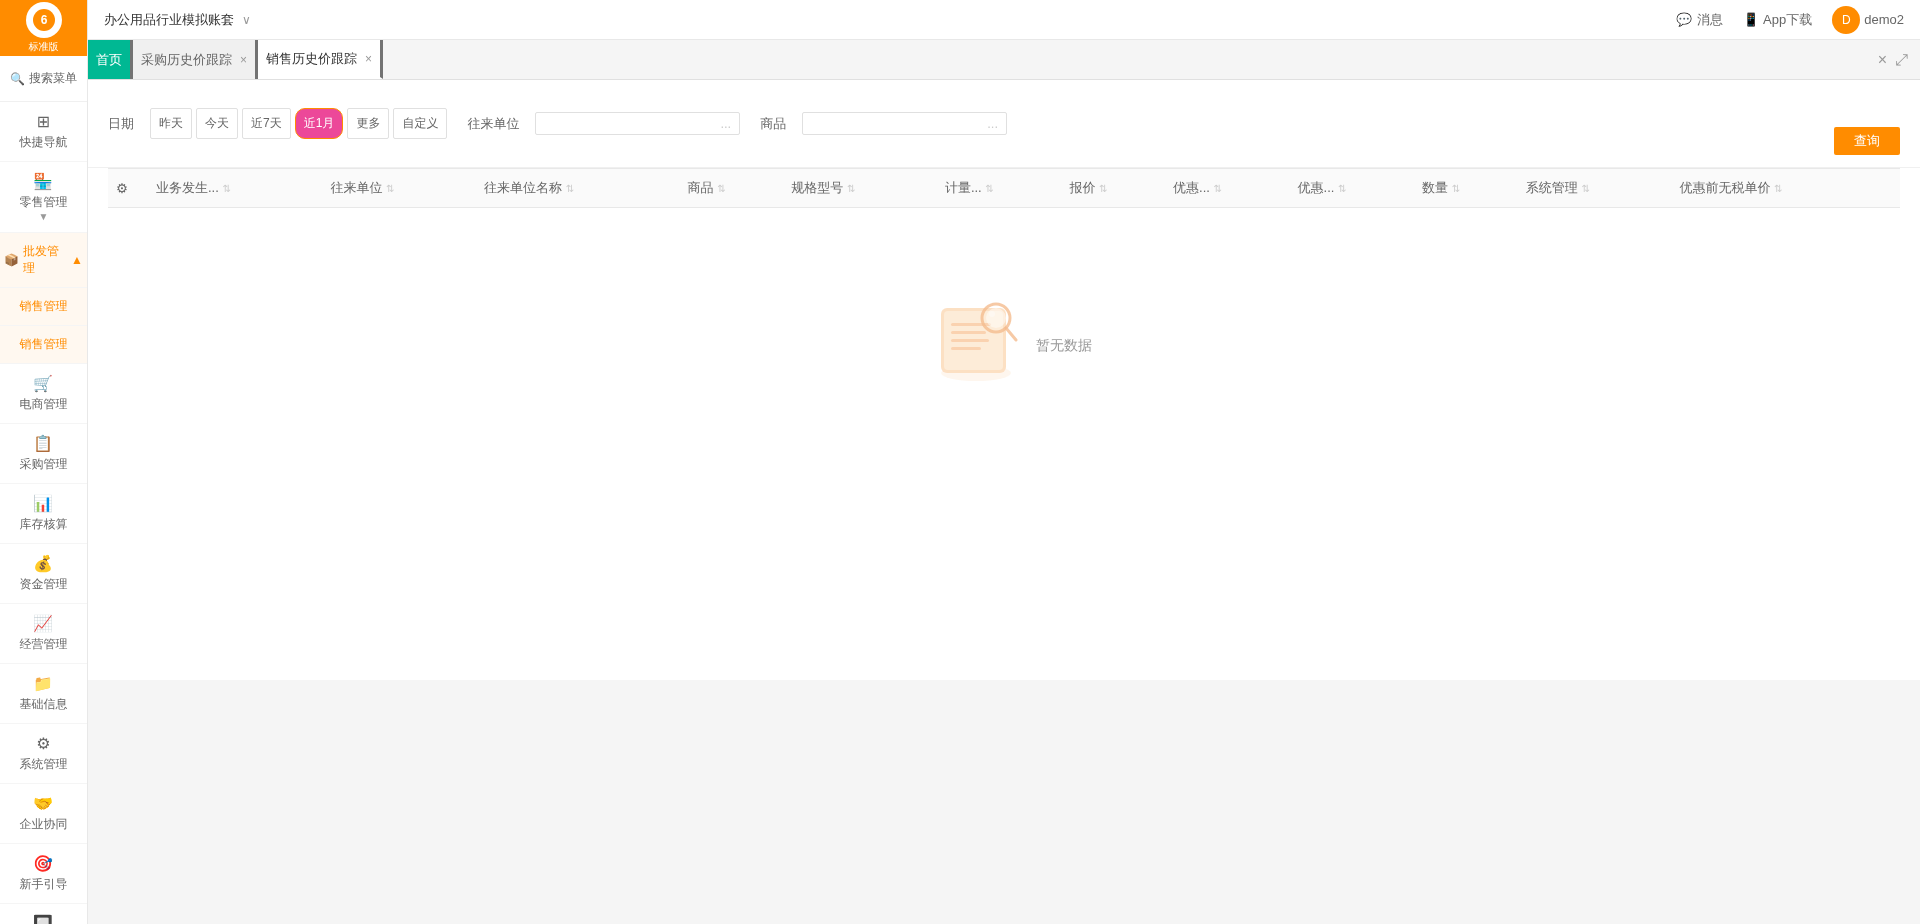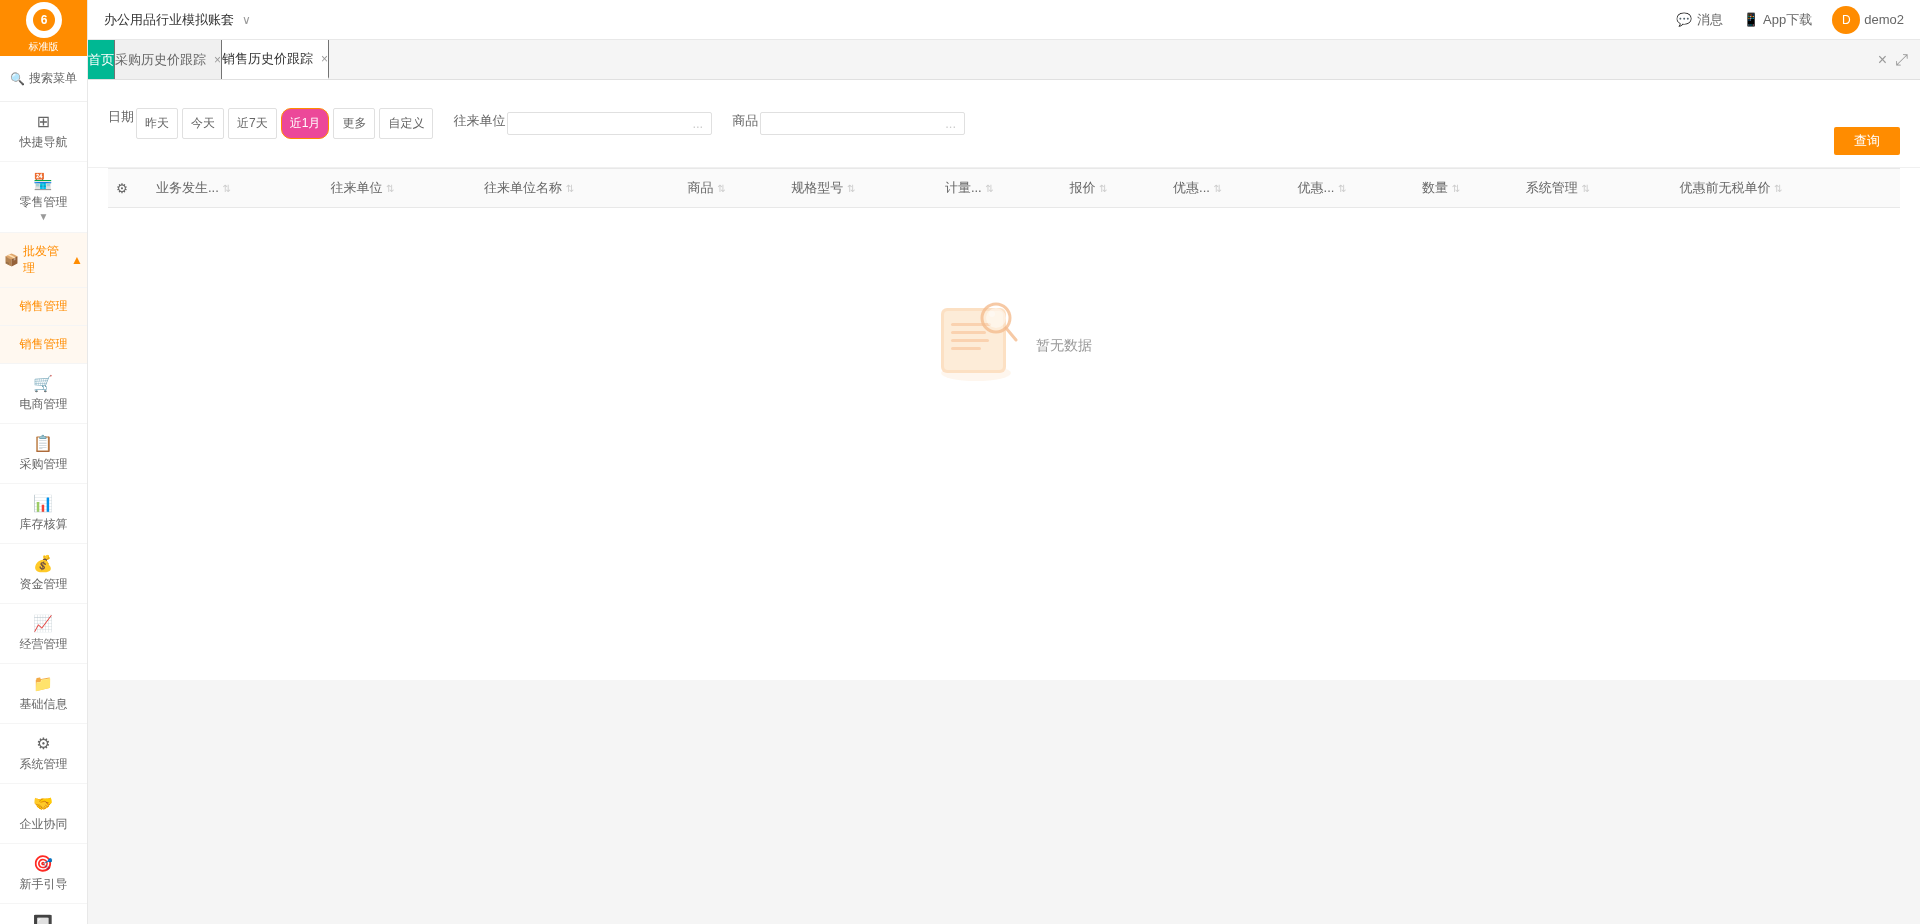--- a/index.html
+++ b/index.html
@@ -24,41 +24,41 @@
     .top-header { height: 40px; background: #fff; border-bottom: 1px solid #e8e8e8; display: flex; align-items: center; justify-content: space-between; padding: 0 16px; flex-shrink: 0; }
     .top-header-left { display: flex; align-items: center; gap: 8px; }
     .breadcrumb-text { font-size: 13px; color: #333; }
     .breadcrumb-arrow { color: #999; font-size: 12px; }
     .header-right { display: flex; align-items: center; gap: 20px; }
     .header-action { display: flex; align-items: center; gap: 4px; color: #666; cursor: pointer; font-size: 13px; }
     .user-avatar { width: 28px; height: 28px; border-radius: 50%; background: #ff8c00; display: flex; align-items: center; justify-content: center; color: #fff; font-size: 12px; }
 
     
     .tab-bar { height: 40px; background: #f5f5f5; display: flex; align-items: stretch; border-bottom: 1px solid #e0e0e0; flex-shrink: 0; }
-    .tab-item { display: flex; align-items: center; padding: 0 0; cursor: pointer; font-size: 13px; color: #666; border-right: 1px solid #737373; gap: 8px; background: #f0f0f0; }
+    .tab-item { display: flex; align-items: center; padding: 0 8px; cursor: pointer; font-size: 13px; color: #666; border-right: 3px solid #737373; gap: 8px; background: #f0f0f0; }
     .tab-item.active { background: #fff; color: #333; border-bottom: 2px solid #fff; }
     .tab-item.home { background: #00b893; color: #fff; font-weight: 500; }
     .tab-close { color: #999; font-size: 12px; cursor: pointer; }
     .tab-bar-actions { margin-left: auto; display: flex; align-items: center; padding: 0 12px; gap: 8px; }
     .tab-bar-action { color: #999; cursor: pointer; font-size: 16px; }
 
     
     .page-content { flex: 1; background: #fff; overflow-y: auto; padding: 0; }
 
     
     .page-title-bar { padding: 16px 20px 8px; display: flex; align-items: center; justify-content: space-between; border-bottom: 1px solid #f0f0f0; }
     .page-title { font-size: 18px; font-weight: 600; color: #333; }
     .title-actions { display: flex; align-items: center; gap: 16px; }
     .title-action { display: flex; align-items: center; gap: 4px; color: #666; cursor: pointer; font-size: 13px; }
     .only-last-checkbox { display: flex; align-items: center; gap: 4px; }
     .checkbox-checked { width: 14px; height: 14px; background: #00b893; border-radius: 2px; display: flex; align-items: center; justify-content: center; color: #fff; font-size: 10px; }
 
     
     .filter-bar { padding: 12px 20px; display: flex; align-items: center; gap: 20px; border-bottom: 1px solid #f0f0f0; }
-    .filter-group { display: flex; gap: 2px; }
+    .filter-group { display: flex; align-items: center; gap: 16px; }
     .filter-label { color: #666; font-size: 13px; white-space: nowrap; }
     .date-btn-group { display: flex; align-items: center; gap: 4px; }
     .date-btn { padding: 6px 8px; border: 1px solid #e0e0e0; background: #fff; cursor: pointer; font-size: 12px; color: #666; border-radius: 2px; }
     .date-btn.active { background: #ec4899; color: #fff; border-color: #ff8c00; border-radius: 10px; }
     .date-range-text { font-size: 12px; color: #999; margin-left: 4px; }
     .filter-input-wrap { flex: 1; max-width: 320px; display: flex; align-items: center; border: 1px solid #e0e0e0; border-radius: 2px; padding: 3px 8px; background: #fff; }
     .filter-input { border: none; outline: none; font-size: 13px; flex: 1; background: transparent; }
     .filter-dots { color: #ccc; cursor: pointer; }
     .search-btn { padding: 5px 20px; background: #ff8c00; color: #fff; border: none; border-radius: 2px; cursor: pointer; font-size: 13px; }
     .settings-btn { padding: 5px 16px; background: #fff; color: #666; border: 1px solid #e0e0e0; border-radius: 2px; cursor: pointer; font-size: 13px; }

